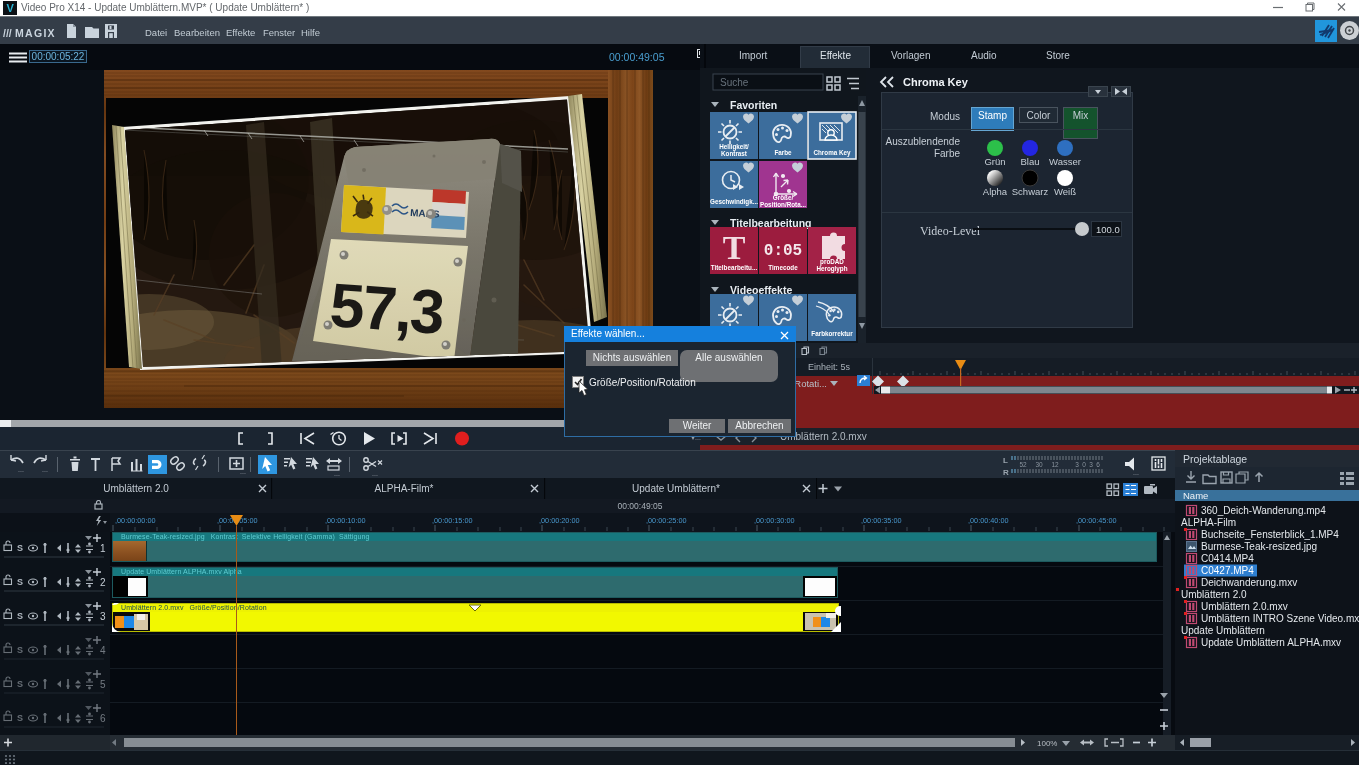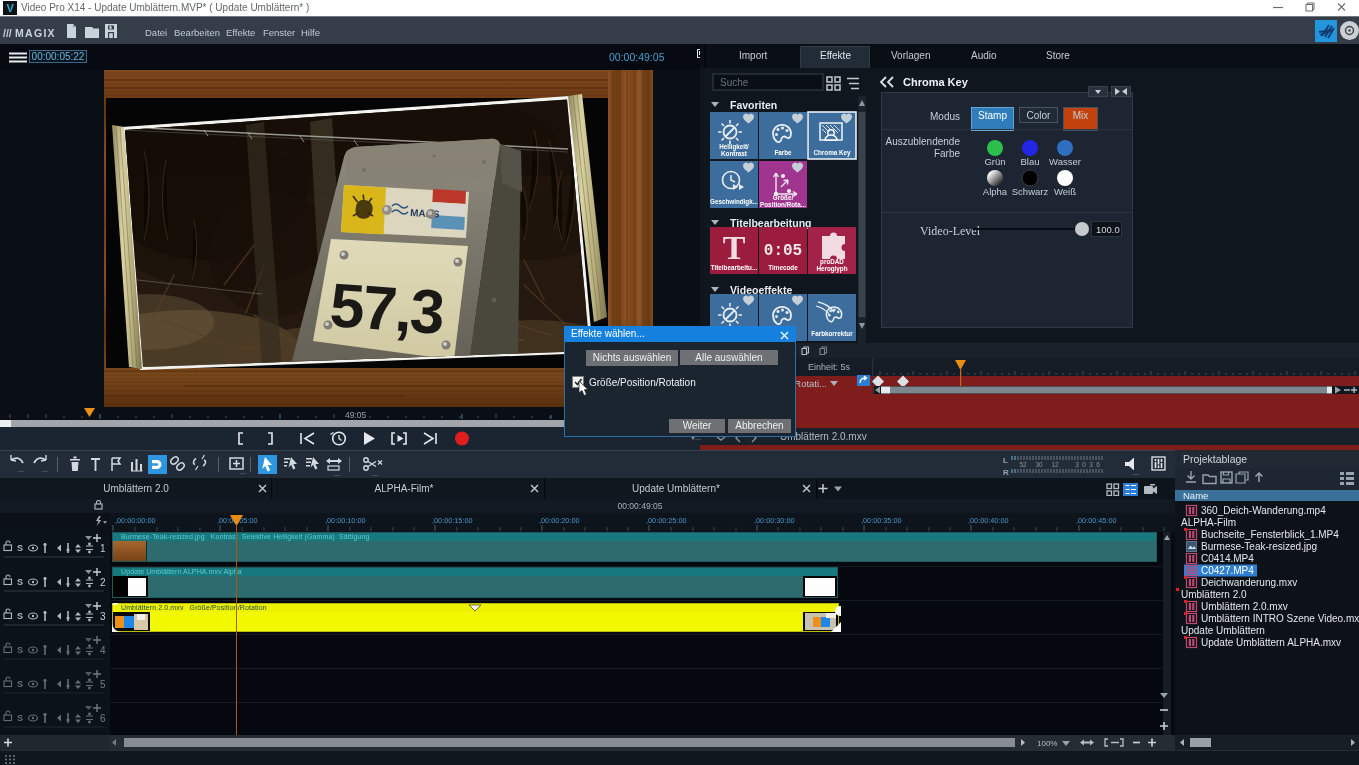--- a/index.html
+++ b/index.html
@@ -248,32 +248,20 @@
 <path d="M8,55 L20,57 L38,299 L25,297 Z" fill="url(#pgedge)"></path>
 <g stroke="#6e6742" stroke-width="0.7" opacity="0.7">
  <path d="M12,56 L29,298 M16,57 L33,298"></path>
 </g>
 <path d="M464,26 L478,24 L503,247 L490,252 Z" fill="url(#pgedge)"></path>
 <g stroke="#6e6742" stroke-width="0.7" opacity="0.7">
  <path d="M469,25 L494,250 M473,25 L498,249"></path>
 </g>
 </svg>
     </div>
-<div id="scrub">
-      <svg width="700" height="13" viewBox="0 0 700 13">
-<g stroke="#4a525a" stroke-width="1">
-<path d="M10,7 v4 M28,7 v4 M46,7 v4 M64,9 v2 M82,9 v2 M118,9 v2 M136,9 v2 M154,9 v2 M172,7 v4 M190,9 v2 M208,9 v2 M226,9 v2 M244,9 v2 M262,9 v2 M298,9 v2 M316,9 v2 M334,7 v4 M370,9 v2 M388,9 v2 M406,9 v2 M424,9 v2 M442,9 v2 M460,9 v2 M478,9 v2 M496,7 v4 M514,9 v2 M532,9 v2 M550,9 v2 M568,9 v2 M586,9 v2 M604,9 v2 M622,9 v2 M640,9 v2 M658,7 v4 M676,9 v2 M694,9 v2"></path>
-</g>
-<g stroke="#3e7a9a" stroke-width="1">
-          <path d="M100,7 v5 M280,7 v5 M462,7 v5 M551,8 v4"></path>
-        </g>
-<text x="345" y="11" font-size="8.5" fill="#9aa2a8" font-family="Liberation Sans,sans-serif">49:05</text>
-<path d="M84,1 h11 l-5.5,9 Z" fill="#e8901c"></path>
-</svg>
-    </div>
 <div id="scrollbar1">
       <div class="thumb"></div>
       <div class="cap"></div>
     </div>
 <div id="transport">
       <svg width="700" height="23" viewBox="0 0 700 23">
 <g stroke="#e4e8ec" stroke-width="1.6" fill="none">
 <path d="M243,6 h-4 v11 h4"></path>
 <path d="M268,6 h4 v11 h-4"></path>
 <path d="M301,6 v11 M314,6 l-9,5.5 l9,5.5"></path>
@@ -531,21 +519,21 @@
         </svg>
       </div>
 <div class="abs" style="left:245px;top:18px;width:20px;height:11px;background:#28313c;border:1px solid #3a444e;">
         <svg width="18" height="9" viewBox="0 0 18 9">
           <path d="M3,1 l5,3.5 L3,8 Z M15,1 l-5,3.5 L15,8 Z" fill="#c8d0d8"></path>
         </svg>
       </div>
 <div class="abs" style="left:0px;top:43px;width:94px;text-align:right;font-size:10px;color:#c6ced6;">Modus</div>
 <div class="abs" style="left:105px;top:39px;width:43px;height:24px;background:#2e7cba;border:1px solid #66a6d2;color:#fff;font-size:10px;text-align:center;line-height:15px;">Stamp</div>
 <div class="abs" style="left:153px;top:39px;width:39px;height:16px;background:#202a35;border:1px solid #49535e;color:#c6ced6;font-size:10px;text-align:center;line-height:15px;">Color</div>
-<div class="abs" style="left:197px;top:39px;width:35px;height:24px;background:#c2410c;border:1px solid #49535e;color:#c6ced6;font-size:10px;text-align:center;line-height:15px;">Mix</div>
+<div class="abs" style="left:197px;top:39px;width:35px;height:32px;background:#14532d;border:1px solid #49535e;color:#c6ced6;font-size:10px;text-align:center;line-height:15px;">Mix</div>
 <div class="abs" style="left:16px;top:61px;width:250px;height:1px;background:#2b3641;"></div>
 <div class="abs" style="left:0px;top:68px;width:94px;text-align:right;font-size:10px;color:#c6ced6;line-height:12px;">Auszublendende<br>Farbe</div>
 <svg class="abs" style="left:100px;top:64px;" width="160" height="140" viewBox="0 0 160 140">
 <defs>
           <linearGradient id="alphag" x1="0" y1="0" x2="1" y2="1">
             <stop offset="0.2" stop-color="#f2f2f2"></stop>
             <stop offset="0.9" stop-color="#1a1a1a"></stop>
           </linearGradient>
         </defs>
 <circle cx="29" cy="16" r="8" fill="#2cc04a"></circle>
@@ -913,21 +901,21 @@
         </g>
       </svg>
 <div class="abs" style="left:30px;top:3px;font-size:9px;color:#8a929a;margin-top:48px;">CPU: —</div>
 </div>
 <div id="dialog">
   <div class="dtitle">Effekte wählen...</div>
   <svg class="abs" style="left:215px;top:4px;" width="9" height="9" viewBox="0 0 9 9">
         <path d="M1,1 l7,7 M8,1 l-7,7" stroke="#fff" stroke-width="1.3"></path>
       </svg>
   <div class="btn" style="left:21px;top:23px;width:92px;height:16px;line-height:16px;">Nichts auswählen</div>
-  <div class="btn" style="left:115px;top:23px;width:98px;height:15px;line-height:16px;">Alle auswählen</div>
+  <div class="btn" style="left:115px;top:23px;width:98px;height:32px;line-height:16px;border-radius:7px;">Alle auswählen</div>
   <div class="abs" style="left:7px;top:49px;width:12px;height:12px;background:#f2f2f2;border:1px solid #7a7a7a;">
     <svg width="10" height="10" viewBox="0 0 10 10">
           <path d="M2,5 l2.5,2.5 L8.5,2" stroke="#222" stroke-width="1.6" fill="none"></path>
         </svg>
   </div>
   <svg class="abs" style="left:13px;top:54px;z-index:5;" width="12" height="16" viewBox="0 0 12 16">
         <path d="M1,0 L1,12 L4,9.5 L6,14.5 L8.5,13.5 L6.5,8.7 L10,8.5 Z" fill="#fff" stroke="#222" stroke-width="0.8"></path>
       </svg>
   <div class="abs" style="left:24px;top:50px;font-size:10px;color:#eef0f2;">Größe/Position/Rotation</div>
   <div class="btn" style="left:104px;top:92px;width:56px;height:14px;line-height:14px;">Weiter</div>

